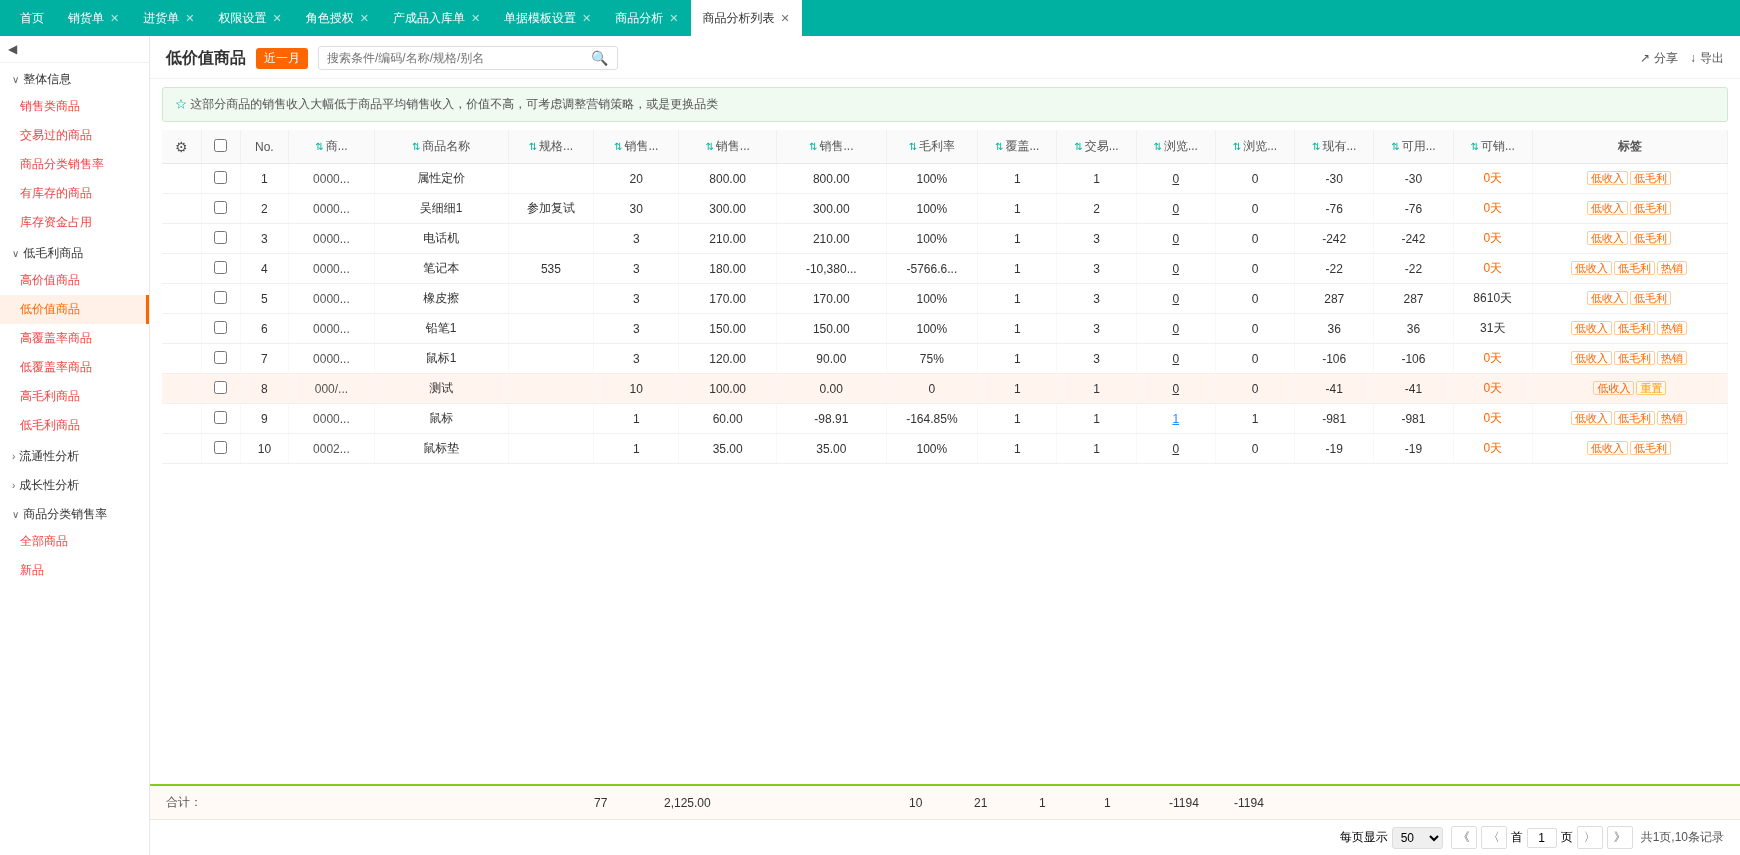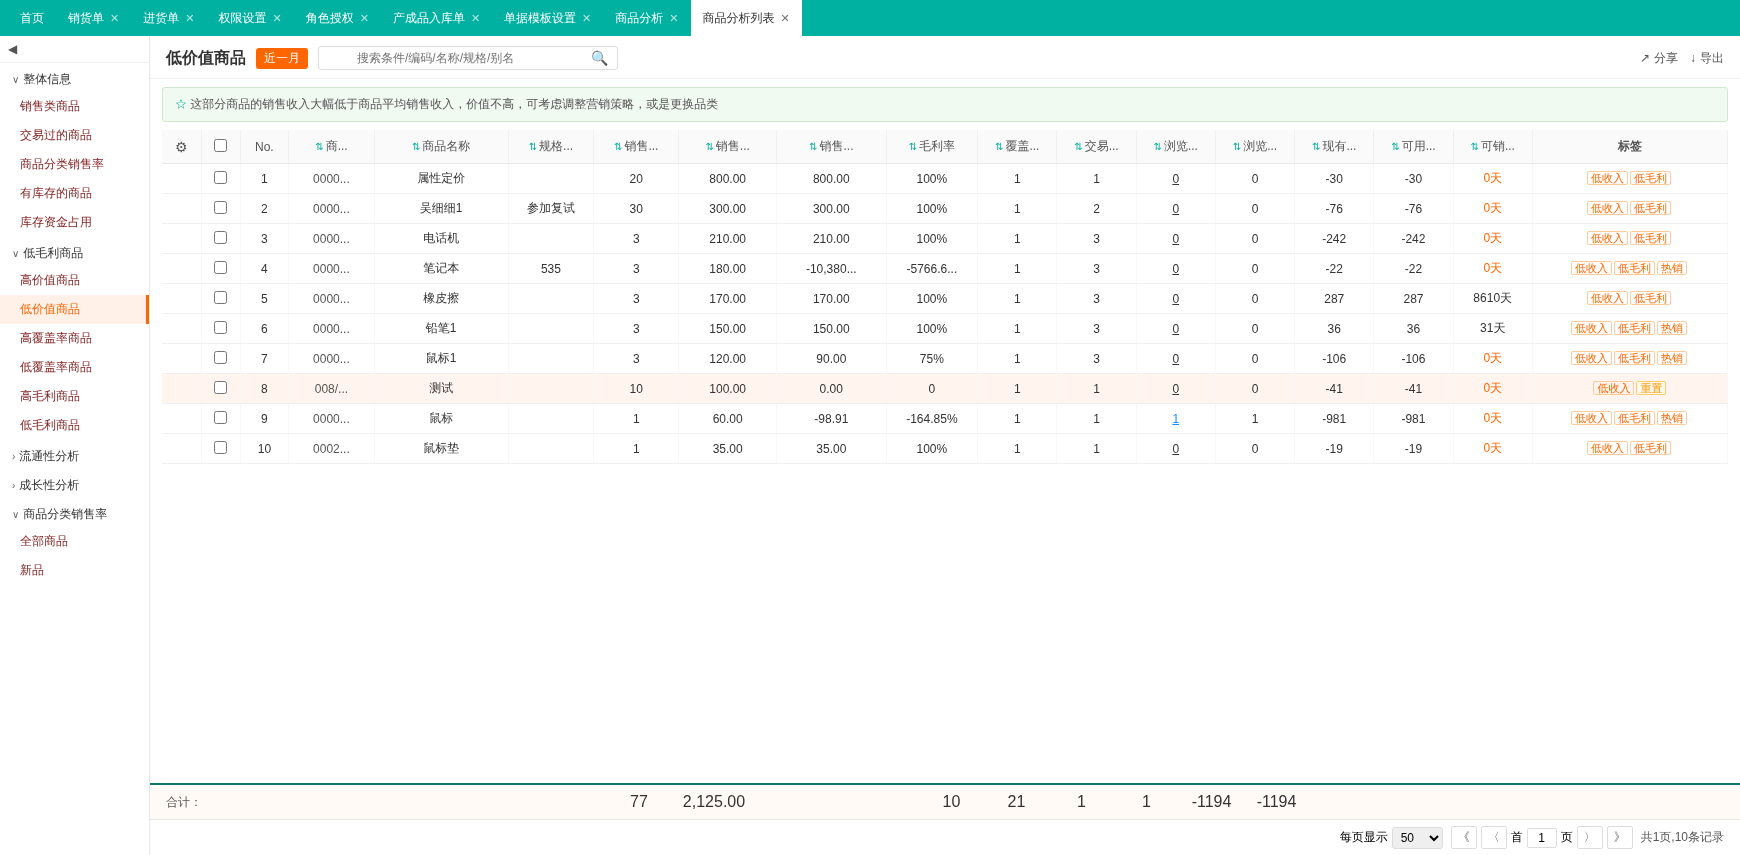--- a/index.html
+++ b/index.html
@@ -54,21 +54,21 @@
       padding: 8px 12px 4px;
       font-size: 12px;
       display: flex;
       align-items: center;
       gap: 4px;
       cursor: pointer;
     }
     .sidebar-group-title .arrow { font-size: 10px; color: #666; }
     .sidebar-item {
       padding: 6px 12px 6px 20px;
-      color: #7f1d1d;
+      color: #ef4444;
       cursor: pointer;
       font-size: 12px;
     }
     .sidebar-item.active {
       background: #fff0e8;
       color: #ff6600;
       border-right: 3px solid #ff6600;
     }
     
     
@@ -110,21 +110,20 @@
       gap: 4px;
       flex: 1;
       max-width: 300px;
     }
     .search-box input {
       border: none;
       outline: none;
       font-size: 12px;
       color: #999;
       width: 100%;
-      margin-left: 30px;
     }
     .search-icon { color: #ff6600; font-size: 14px; }
     
     .header-actions {
       margin-left: auto;
       display: flex;
       gap: 12px;
       align-items: center;
     }
     .action-btn {
@@ -183,37 +182,37 @@
     tr.highlight-row td { background: #fff5ee; }
     .tag-low-income { color: #ff6600; border: 1px solid #ffcc99; border-radius: 2px; padding: 0 3px; font-size: 11px; margin-right: 2px; }
     .tag-low-profit { color: #ff6600; border: 1px solid #ffcc99; border-radius: 2px; padding: 0 3px; font-size: 11px; margin-right: 2px; }
     .tag-hot { color: #ff6600; border: 1px solid #ffcc99; border-radius: 2px; padding: 0 3px; font-size: 11px; margin-right: 2px; }
     .tag-recommend { color: #ff9900; border: 1px solid #ffcc66; border-radius: 2px; padding: 0 3px; font-size: 11px; background: #fff8ee; }
     .zero-link { color: #333; text-decoration: underline; }
     
     
     .table-footer {
       background: #fffaf5;
-      border-top: 2px solid #0f766e;
+      border-top: 2px solid #84cc16;
       padding: 8px 16px;
       display: flex;
       align-items: center;
-      gap: 16px;
+      gap: 0;
     }
     .footer-label { color: #555; font-size: 12px; margin-right: 8px; width: 60px; }
     .footer-cells {
       display: flex;
       flex: 1;
       align-items: center;
     }
     .footer-cell {
-      text-align: center;
+      text-align: left;
       padding: 0 6px;
       color: #333;
-      font-size: 16px;
+      font-size: 12px;
     }
     
     
     .pagination-bar {
       background: #fff;
       border-top: 1px solid #e8e8e8;
       padding: 6px 16px;
       display: flex;
       align-items: center;
       justify-content: flex-end;
@@ -548,21 +547,21 @@
     <td>0</td>
     <td>-106</td>
     <td>-106</td>
     <td style="color:#ff6600;">0天</td>
     <td><span class="tag-low-income">低收入</span><span class="tag-low-profit">低毛利</span><span class="tag-hot">热销</span></td>
   </tr>
             <tr class="highlight-row">
     <td></td>
     <td><input type="checkbox" style=""></td>
     <td>8</td>
-    <td style="color:#555;">008/...</td>
+    <td style="color:#555;">000/...</td>
     <td>测试</td>
     <td></td>
     <td>10</td>
     <td>100.00</td>
     <td>0.00</td>
     <td>0</td>
     <td>1</td>
     <td>1</td>
     <td><span class="zero-link" style="color:#333;">0</span></td>
     <td>0</td>

